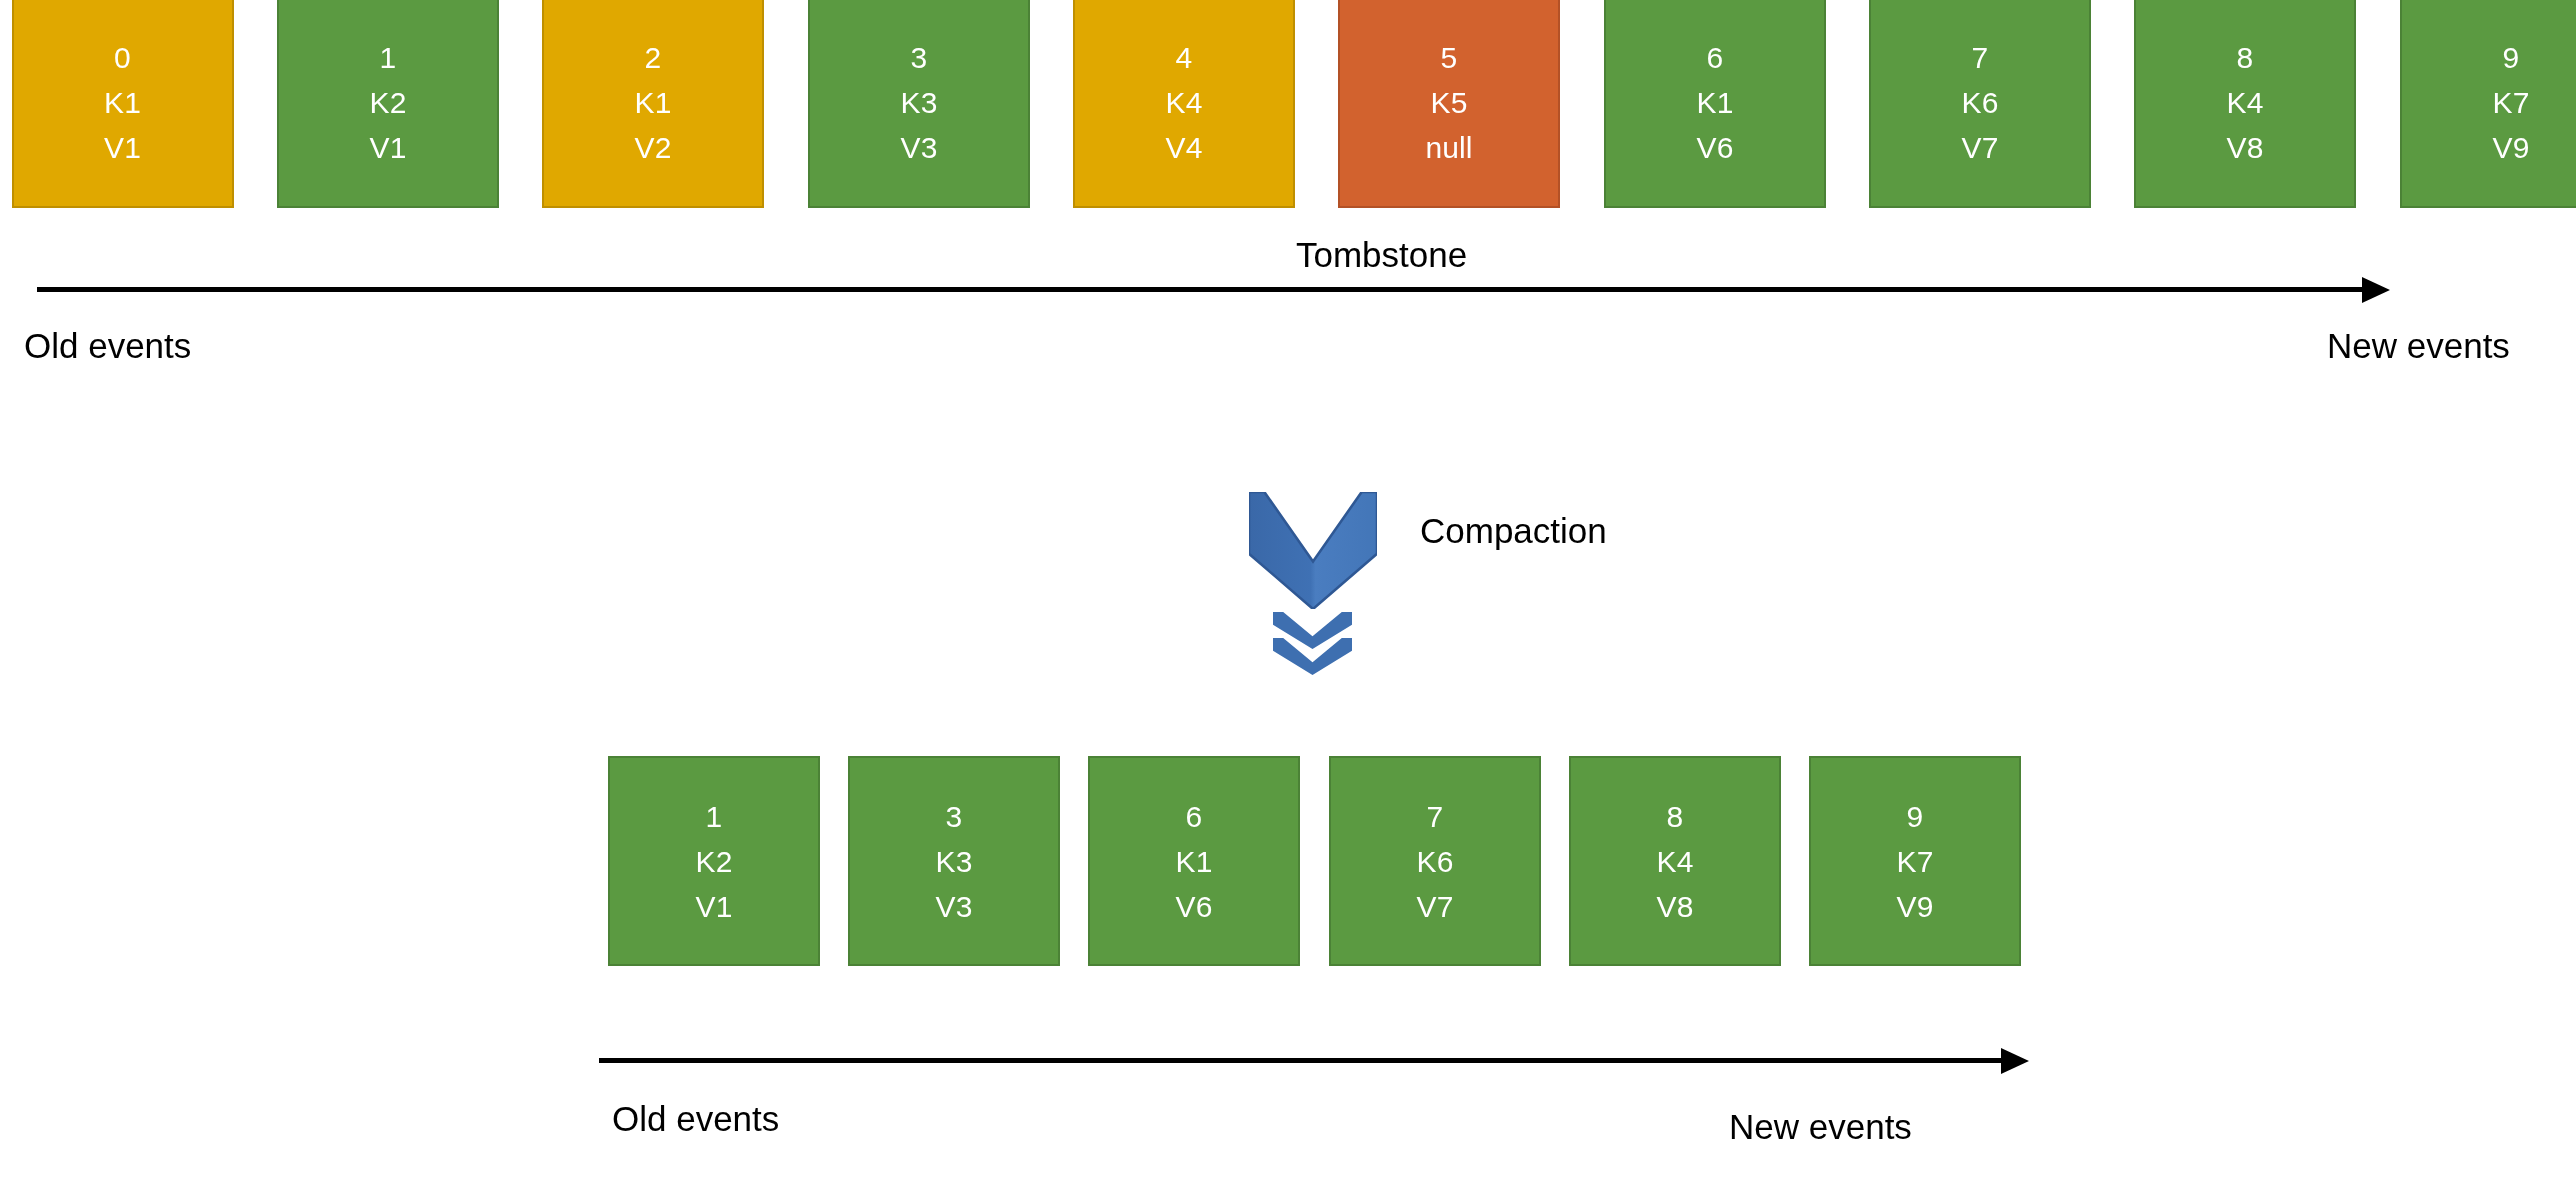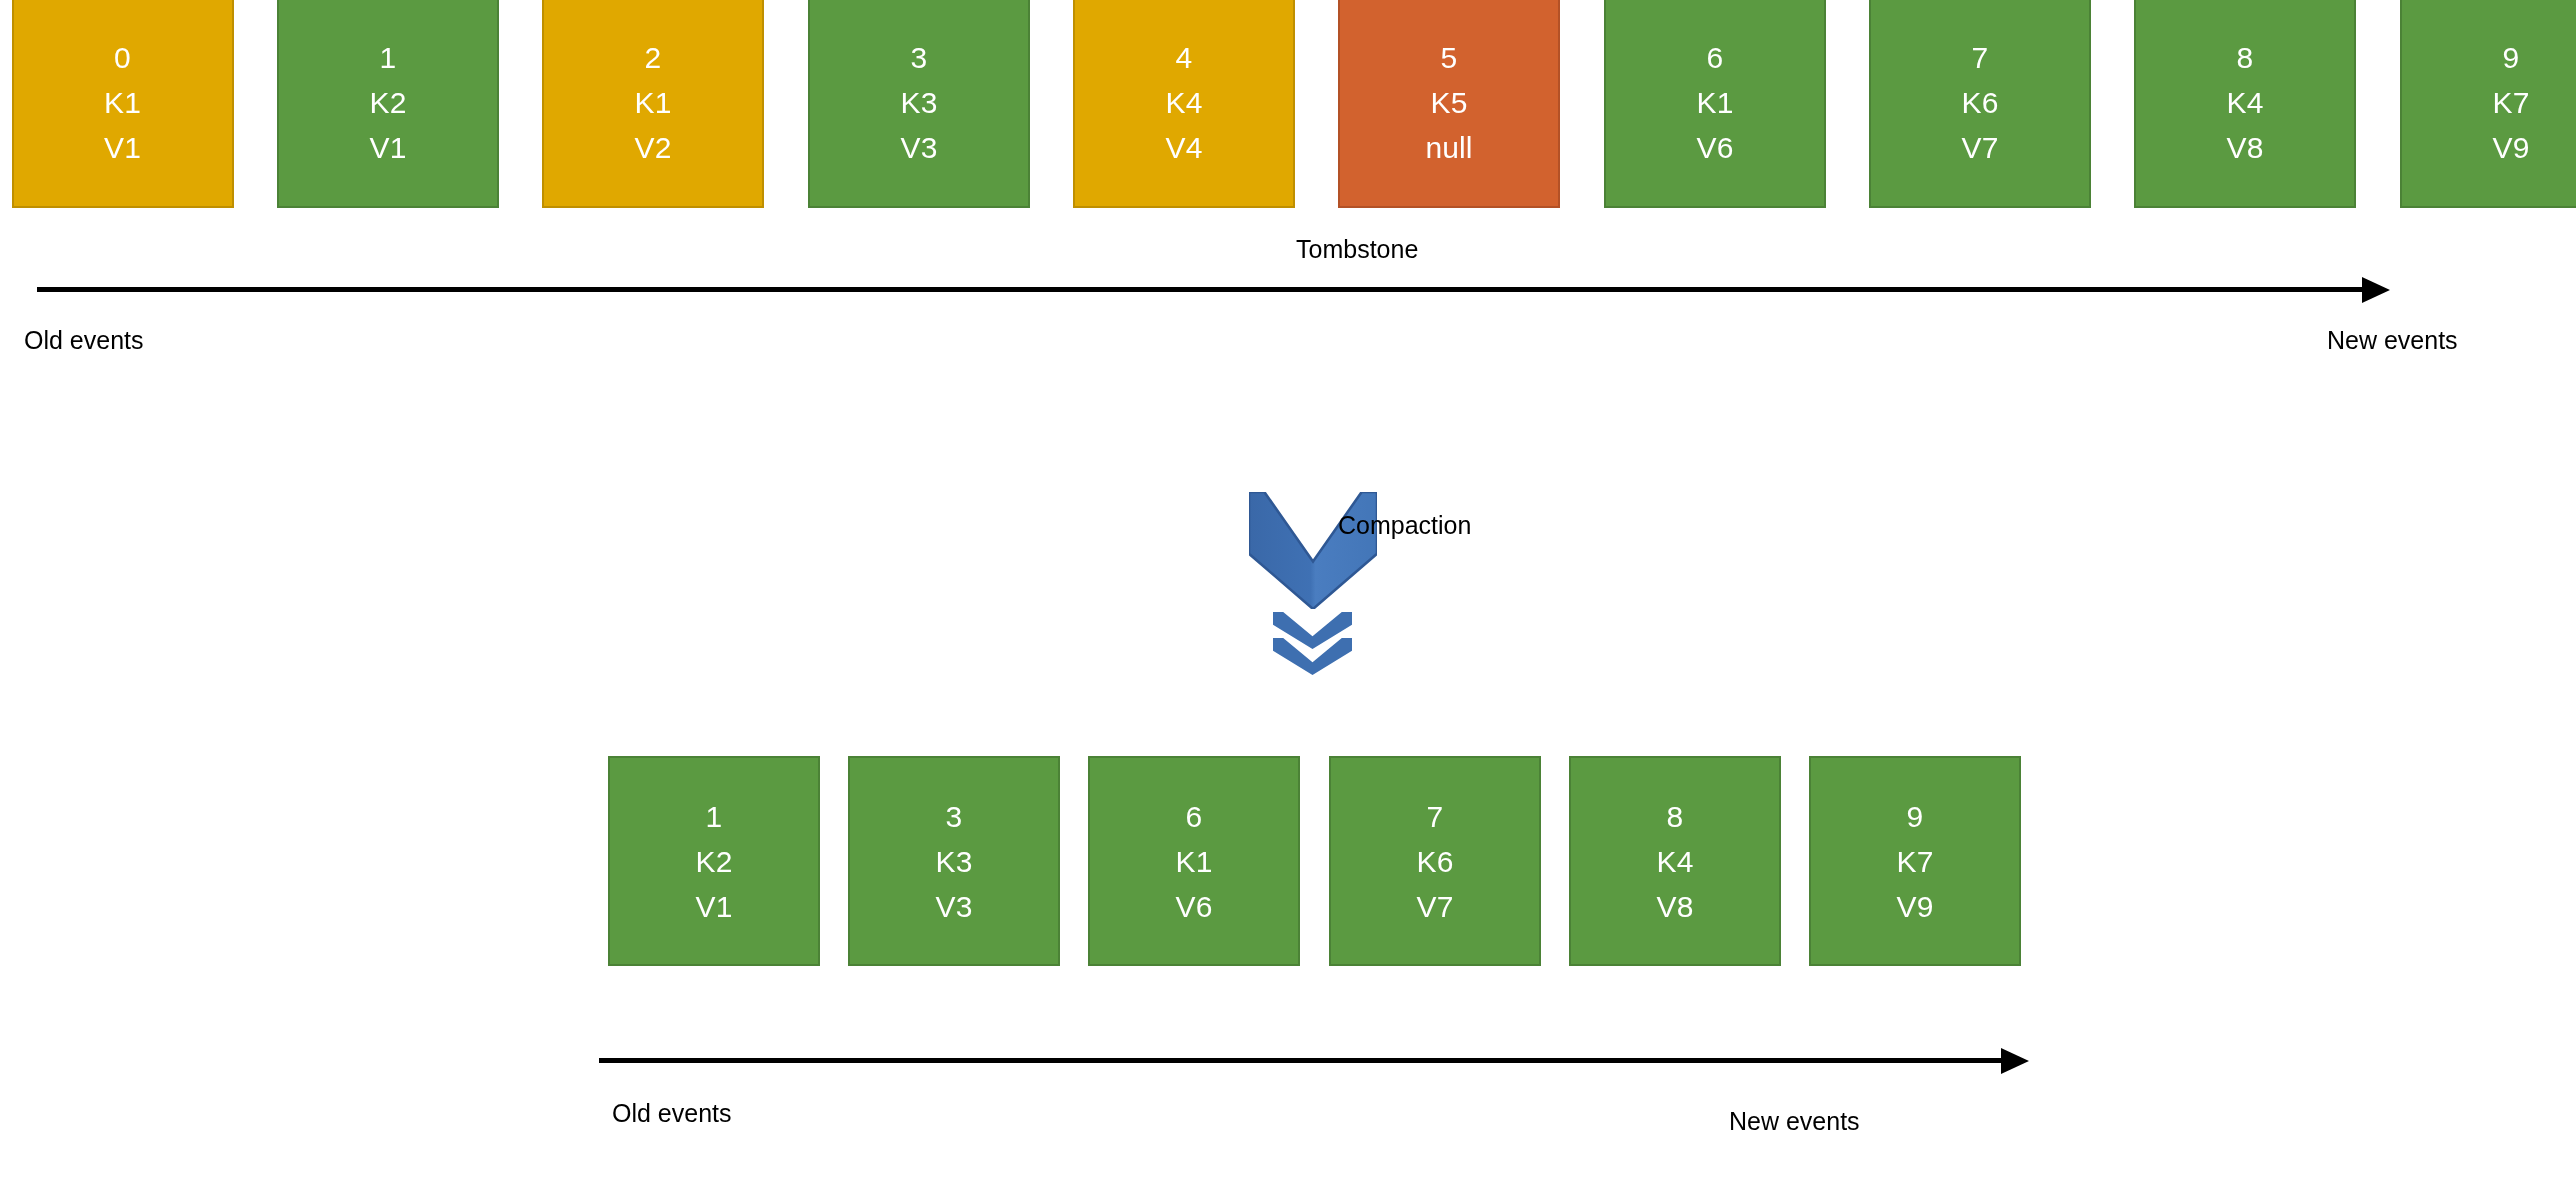--- a/index.html
+++ b/index.html
@@ -59,21 +59,21 @@
     height: 0;
     border-top: 13px solid transparent;
     border-bottom: 13px solid transparent;
     border-left: 28px solid #000000;
   }
 
   
   .label {
     position: absolute;
     color: #000000;
-    font-size: 25px;
+    font-size: 35px;
     line-height: 1;
     white-space: nowrap;
   }
 
   
   .chevron-group {
     position: absolute;
   }
   .chev-big {
     position: absolute;
@@ -182,21 +182,21 @@
 
     <svg class="chev-small-1" viewBox="0 0 124 58" preserveAspectRatio="none">
       <polygon points="0,0 16,0 62,38 108,0 124,0 124,20 62,58 0,20" fill="#3E6FB0"></polygon>
     </svg>
 
     <svg class="chev-small-2" viewBox="0 0 124 58" preserveAspectRatio="none">
       <polygon points="0,0 16,0 62,38 108,0 124,0 124,20 62,58 0,20" fill="#3E6FB0"></polygon>
     </svg>
   </div>
 
-  <div class="label" style="left:1338px; top:513px;">Compaction</div>
+  <div class="label" style="left:1420px; top:513px;">Compaction</div>
 
   <div id="after-row">
       <div class="event-box c-green" style="left: 608px; top: 756px; width: 212px; height: 210px;">
         <span class="line">1</span>
         <span class="line">K2</span>
         <span class="line">V1</span>
       </div>
       <div class="event-box c-green" style="left: 848px; top: 756px; width: 212px; height: 210px;">
         <span class="line">3</span>
         <span class="line">K3</span>

